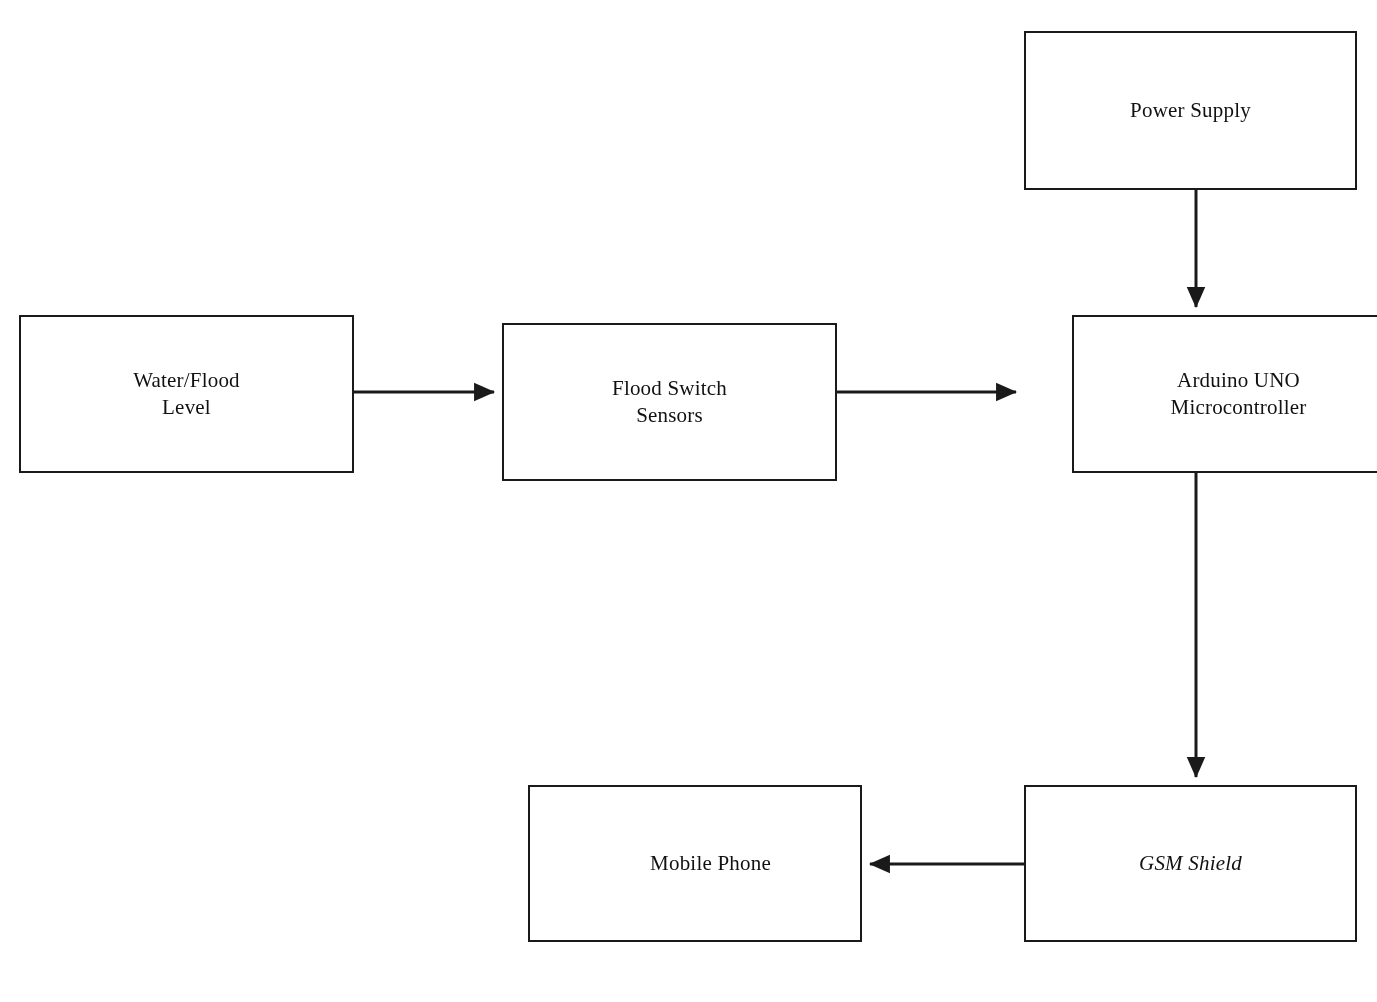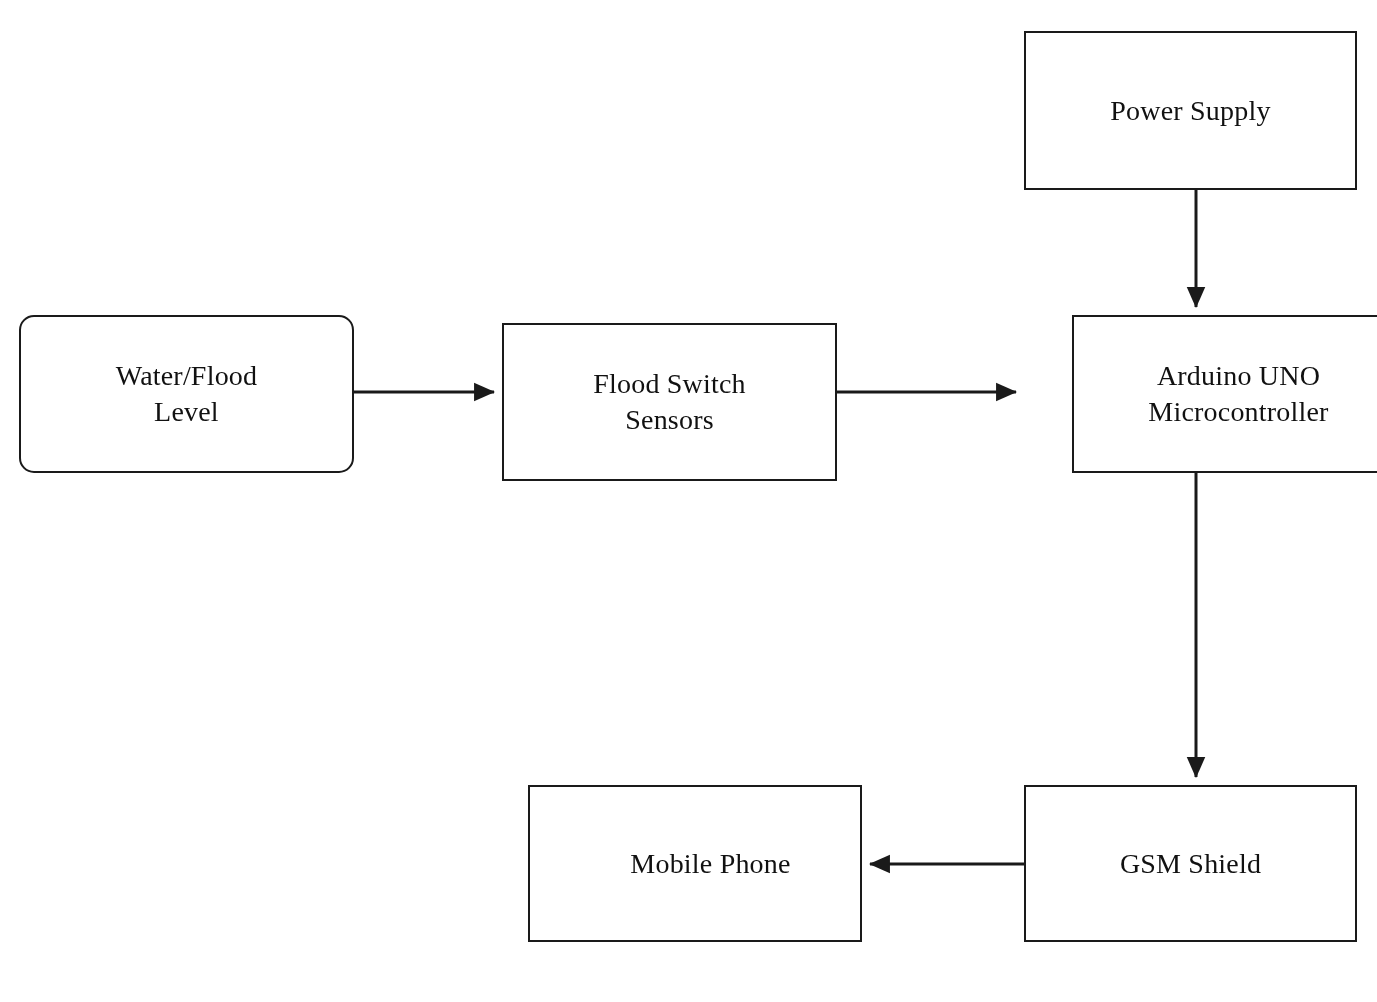--- a/index.html
+++ b/index.html
@@ -32,33 +32,33 @@
     box-sizing: border-box;
     border: 2px solid #1a1a1a;
     background: #ffffff;
     display: flex;
     align-items: center;
     justify-content: center;
     text-align: center;
   }
   .node-label {
     font-family: "Liberation Serif", "DejaVu Serif", serif;
-    font-size: 28px;
+    font-size: 21px;
     line-height: 1.28;
     color: #111111;
     letter-spacing: 0.2px;
     white-space: pre-line;
     padding: 0 10px;
   }
   
-  #node-water-flood-level { left: 19px;   top: 315px; width: 335px; height: 158px; border-radius: 15px; }
+  #node-water-flood-level { left: 19px;   top: 315px; width: 335px; height: 158px; }
   #node-flood-switch-sensors { left: 502px; top: 315px; width: 335px; height: 158px; margin-top: 8px; }
   #node-arduino-uno { left: 1072px; top: 315px; width: 333px; height: 158px; }
   #node-power-supply { left: 1024px; top: 31px;  width: 333px; height: 159px; }
-  #node-gsm-shield { left: 1024px; top: 785px; width: 333px; height: 157px; }
+  #node-gsm-shield { left: 1024px; top: 785px; width: 333px; height: 157px; font-style: italic; }
   #node-mobile-phone { left: 528px;  top: 785px; width: 334px; height: 157px; padding-left: 31px; }
 </style>
 </head>
 <body>
 
 <div id="diagram-canvas">
 
   <svg id="diagram-svg" viewBox="0 0 1377 1002" xmlns="http://www.w3.org/2000/svg">
     <defs>
       <marker id="arrow-right" viewBox="0 0 10 10" refX="9.5" refY="5" markerWidth="7" markerHeight="7" orient="auto-start-reverse">

